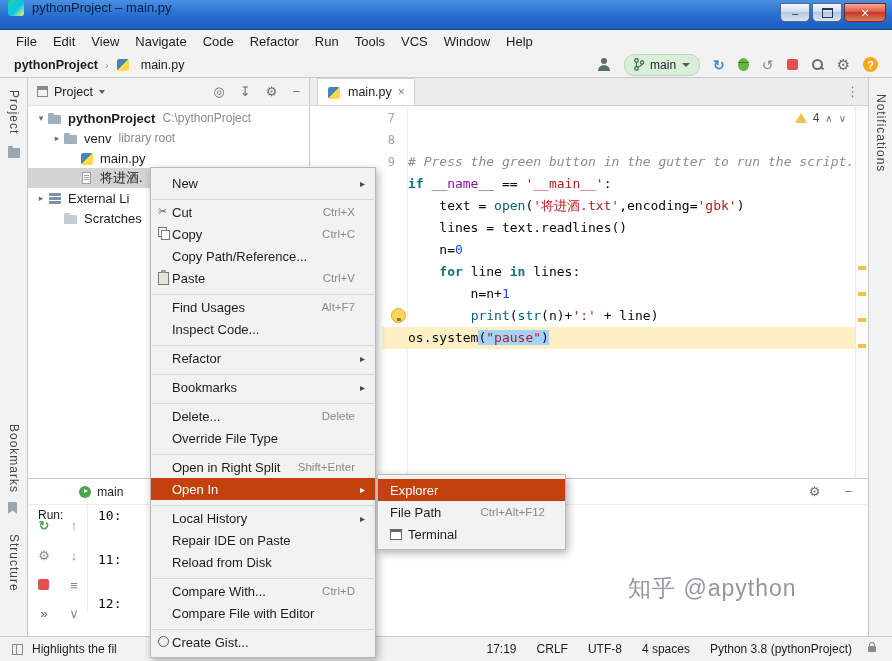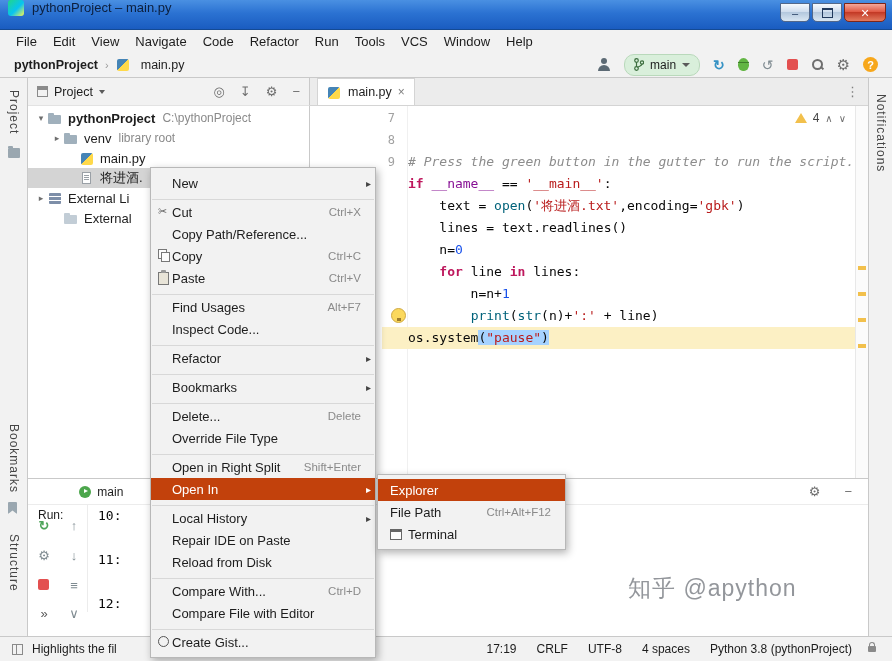--- a/index.html
+++ b/index.html
@@ -83,21 +83,21 @@
   .tab .ticon{margin-right:0;}
   .tab-close{color:#7f7f7f;font-size:12px;}
   .tab-more{margin-left:auto;margin-right:9px;color:#7f7f7f;align-self:center;font-size:13px;}
   .editor-content{position:absolute;left:310px;top:106px;width:558px;height:372px;background:#fff;overflow:hidden;}
   .gutter{position:absolute;left:0;top:0;width:98px;height:100%;background:#fff;border-right:1px solid #f0f0f0;box-sizing:border-box;padding-top:1px;}
   .gnum{height:22px;line-height:22px;text-align:right;padding-right:12px;color:#a1a1a1;font-family:"DejaVu Sans Mono",monospace;font-size:12px;}
   .code{position:absolute;left:98px;top:0;right:13px;bottom:0;padding-top:1px;font-family:"DejaVu Sans Mono",monospace;font-size:13px;}
   .code-line{height:22px;line-height:22px;white-space:pre;}
   .code-line.hl{background:#fcf0c4;margin-left:-26px;padding-left:26px;}
   .pln{color:#080808;}
-  .kw{color:#be185d;font-weight:bold;}
+  .kw{color:#0f766e;font-weight:bold;}
   .str{color:#b91c1c;}
   .num{color:#1750eb;}
   .com{color:#8c8c8c;font-style:italic;}
   .dun{color:#871094;text-align:center;}
   .bi{color:#00627a;}
   .sel{background:#a6d2ff;}
   .stripe{position:absolute;right:0;top:0;width:13px;height:100%;background:#fbfbfb;border-left:1px solid #e8e8e8;box-sizing:border-box;}
   .tick{position:absolute;left:2px;width:8px;height:4px;background:#f2c04c;}
   .warn-box{position:absolute;top:5px;right:22px;display:flex;align-items:center;gap:6px;font-size:12px;color:#454545;}
   .warn-tri{width:0;height:0;border-left:6px solid transparent;border-right:6px solid transparent;border-bottom:10px solid #f2c04c;}
@@ -143,21 +143,21 @@
   .sb-items{position:absolute;right:40px;display:flex;gap:20px;white-space:nowrap;}
   .lock-ic{position:absolute;right:16px;top:9px;width:8px;height:6px;background:#8a8a8a;border-radius:1px;}
   .lock-ic::before{content:"";position:absolute;left:1px;top:-4px;width:6px;height:4px;border:1.5px solid #8a8a8a;border-bottom:none;border-radius:3px 3px 0 0;box-sizing:border-box;}
 
   
   .watermark{position:absolute;left:628px;top:573px;font-size:23px;color:rgba(128,132,138,0.85);letter-spacing:1px;z-index:60;white-space:nowrap;}
 
   
   .context-menu{position:absolute;left:150px;top:167px;width:226px;background:#f2f2f2;border:1px solid #b8b8b8;box-shadow:2px 3px 8px rgba(0,0,0,.3);z-index:100;padding:4px 0;box-sizing:border-box;}
   .submenu{position:absolute;left:377px;top:474px;width:189px;background:#f2f2f2;border:1px solid #b8b8b8;box-shadow:2px 3px 8px rgba(0,0,0,.3);z-index:110;padding:4px 0;box-sizing:border-box;}
-  .menu-row{display:flex;align-items:center;height:22px;padding:0 4px 0 5px;font-size:13px;box-sizing:border-box;}
+  .menu-row{display:flex;align-items:center;height:22px;padding:0 10px 0 5px;font-size:13px;box-sizing:border-box;}
   .mi-icon{width:16px;height:14px;flex:none;position:relative;}
   .mi-label{white-space:nowrap;}
   .mi-short{margin-left:auto;color:#8a8a8a;font-size:11.5px;padding-left:16px;white-space:nowrap;}
   .mi-arrow{width:10px;flex:none;text-align:right;font-size:10px;color:#444;}
   .menu-row.selected{background:#c2410c;color:#fff;}
   .menu-row.selected .mi-arrow{color:#fff;}
   .menu-row.selected .mi-short{color:#e8eefb;}
   .menu-row.sep{height:7px;padding:0 1px;}
   .menu-row.sep::before{content:"";flex:1;height:1px;background:#d8d8d8;margin-top:3px;}
   .i-cut::before{content:"\2702";position:absolute;left:2px;top:0;font-size:11px;color:#666;}
@@ -284,21 +284,21 @@
       </div>
       <div class="tree-row ind1">
         <span class="chev">▸</span>
         <span class="ticon i-lib"></span>
         <span class="t-label">External Li</span>
         <span class="t-suffix"></span>
       </div>
       <div class="tree-row ind2">
         <span class="chev"></span>
         <span class="ticon i-scratch"></span>
-        <span class="t-label">External</span>
+        <span class="t-label">Scratches</span>
         <span class="t-suffix"></span>
       </div>
     </div>
 
   <div class="tabstrip">
     <div class="tab">
       <span class="ticon i-py"></span>
       <span>main.py</span>
       <span class="tab-close">×</span>
     </div>
@@ -438,32 +438,32 @@
         
         
       </div>
       <div class="menu-row">
         <span class="mi-icon i-cut"></span>
         <span class="mi-label">Cut</span>
         <span class="mi-short">Ctrl+X</span>
         <span class="mi-arrow"></span>
       </div>
       <div class="menu-row">
-        <span class="mi-icon"></span>
-        <span class="mi-label">Copy Path/Reference...</span>
-        <span class="mi-short"></span>
-        <span class="mi-arrow"></span>
-      </div>
-      <div class="menu-row">
         <span class="mi-icon i-copy"></span>
         <span class="mi-label">Copy</span>
         <span class="mi-short">Ctrl+C</span>
         <span class="mi-arrow"></span>
       </div>
       <div class="menu-row">
+        <span class="mi-icon"></span>
+        <span class="mi-label">Copy Path/Reference...</span>
+        <span class="mi-short"></span>
+        <span class="mi-arrow"></span>
+      </div>
+      <div class="menu-row">
         <span class="mi-icon i-paste"></span>
         <span class="mi-label">Paste</span>
         <span class="mi-short">Ctrl+V</span>
         <span class="mi-arrow"></span>
       </div>
       <div class="menu-row sep">
         
         
         
         

